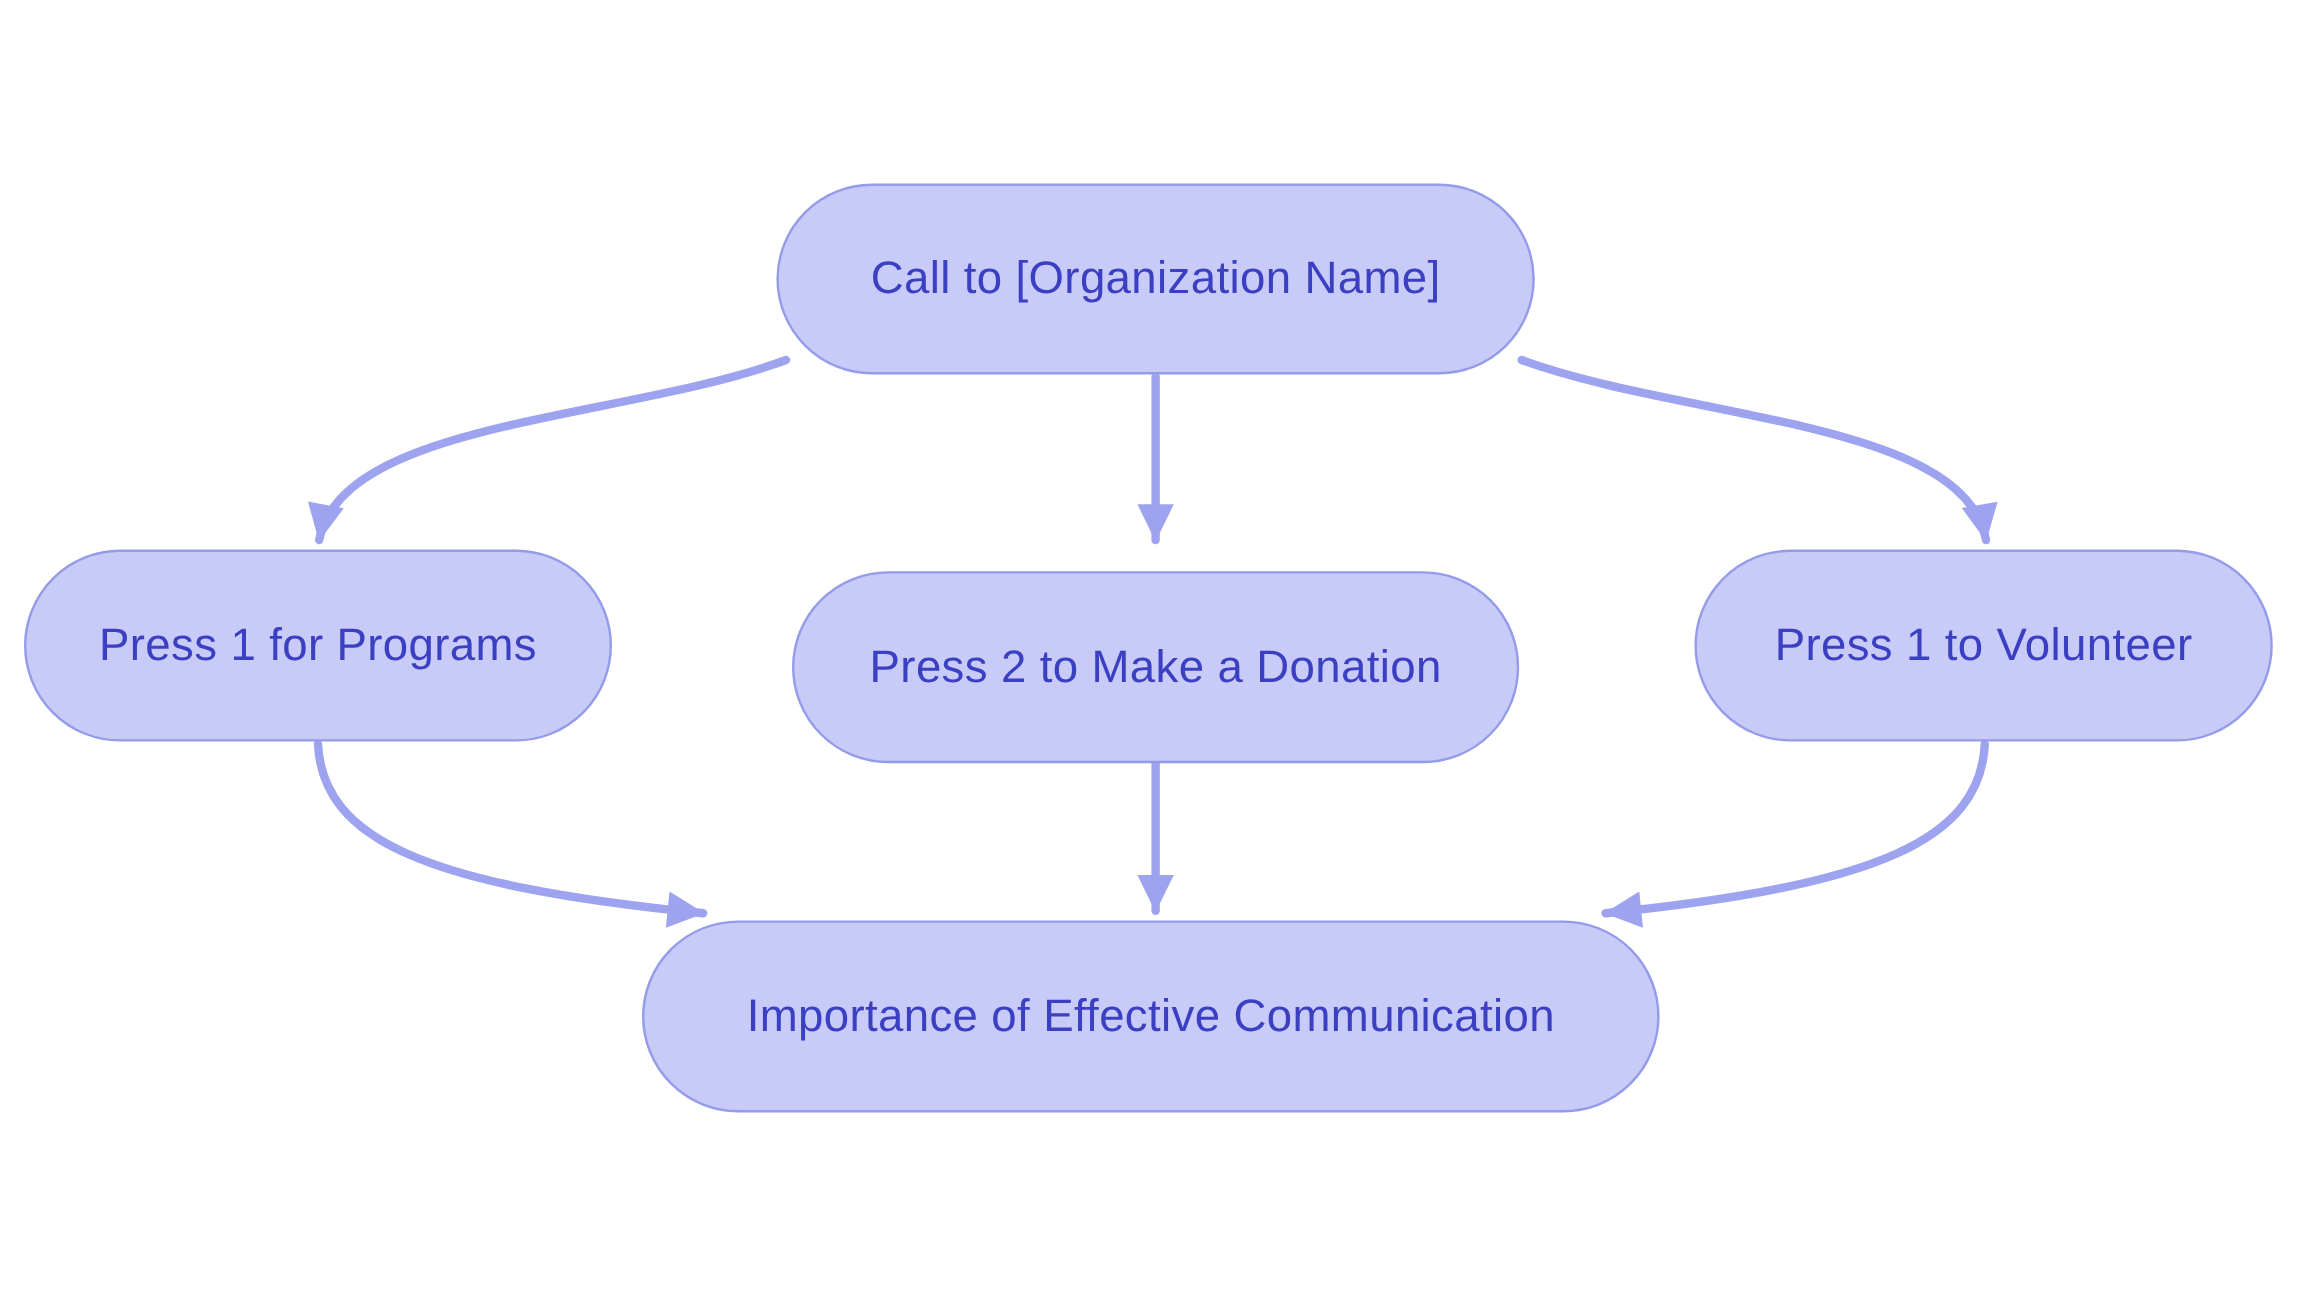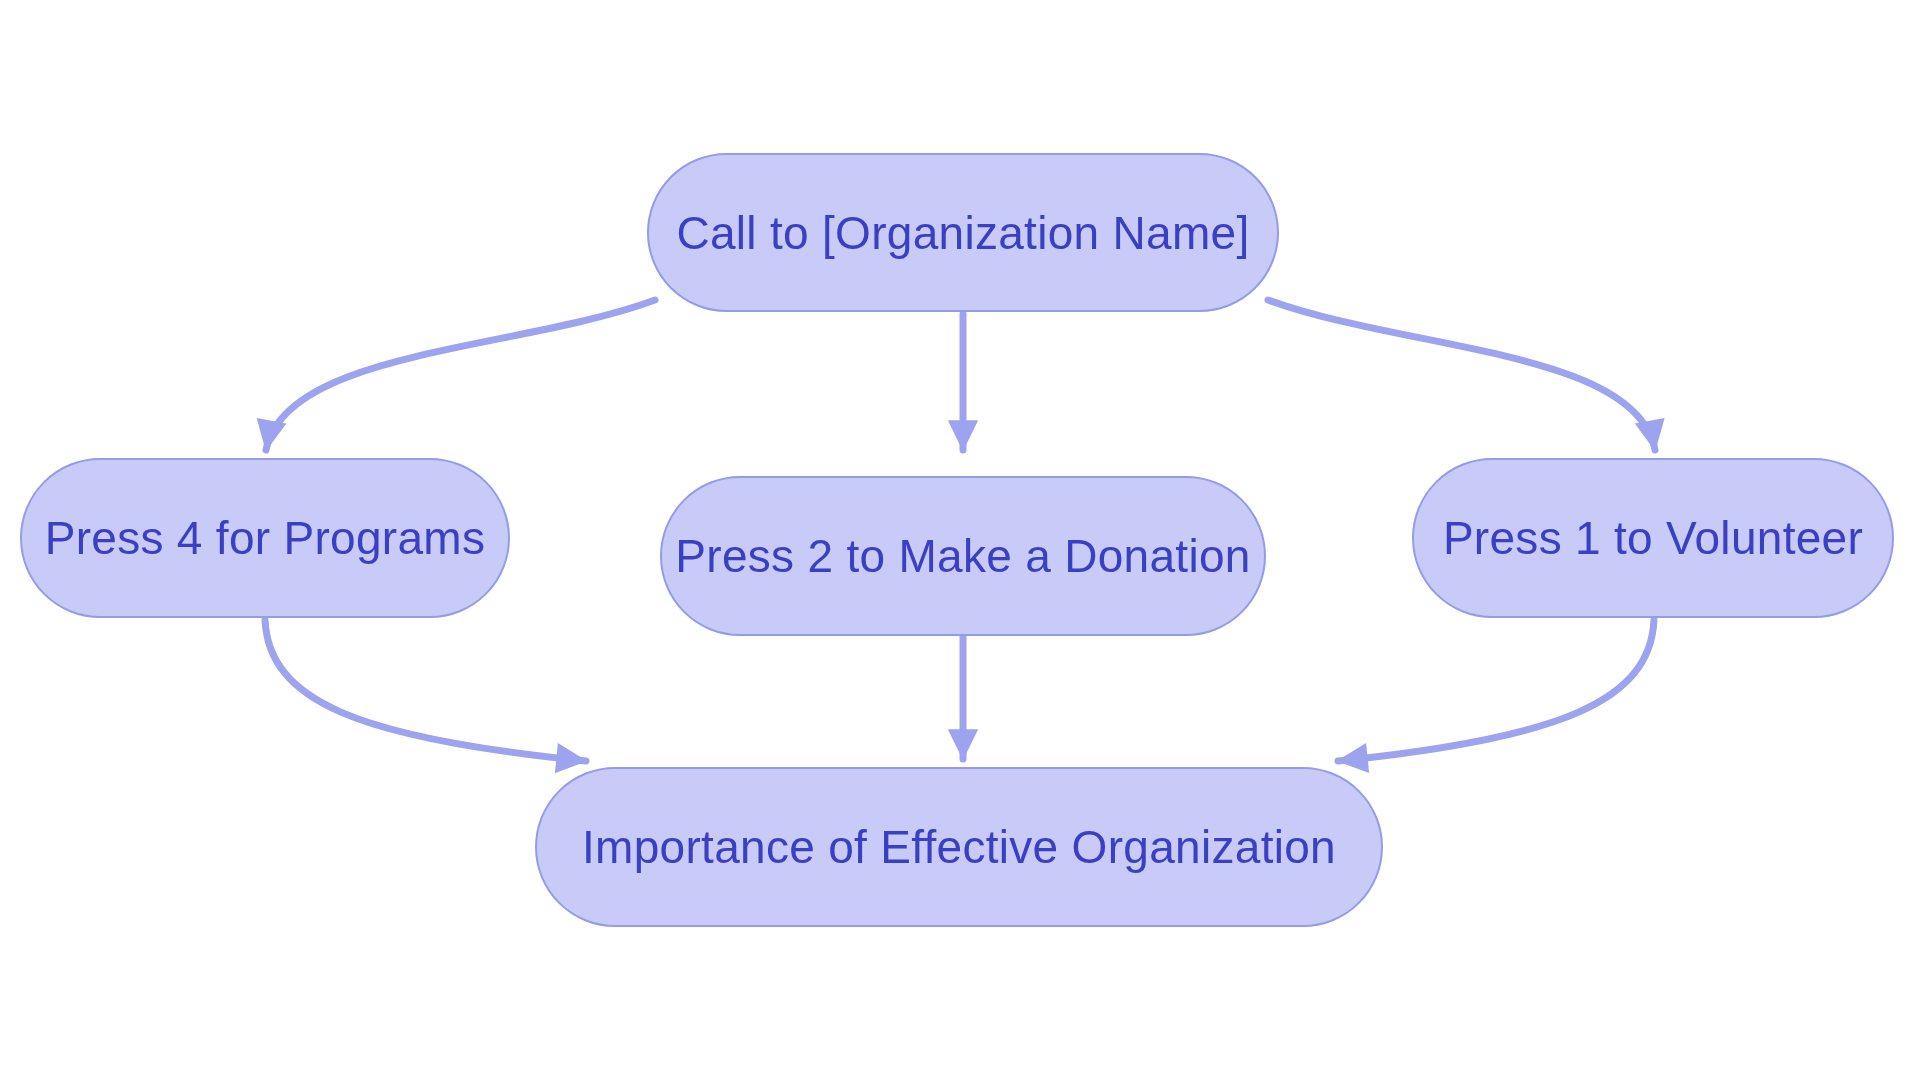--- a/index.html
+++ b/index.html
@@ -39,21 +39,21 @@
     position: absolute;
     background: var(--node-fill);
     border: 2.5px solid var(--node-border);
     border-radius: 80px;
     display: flex;
     align-items: center;
     justify-content: center;
   }
   .node-label {
     color: var(--node-text);
-    font-size: 46px;
+    font-size: 38px;
     letter-spacing: 0.3px;
     white-space: nowrap;
     text-align: center;
   }
 </style>
 </head>
 <body>
 
 <div class="canvas">
 
@@ -75,28 +75,28 @@
     <path class="edge" marker-end="url(#arrowhead)" d="M 963 620 L 963 759"></path>
 
     <path class="edge" marker-end="url(#arrowhead)" d="M 1654 620 C 1650 700, 1564 738, 1338 761"></path>
   </svg>
 
   <div class="node" style="left:647px; top:153px; width:632px; height:159px;">
     <span class="node-label">Call to [Organization Name]</span>
   </div>
 
   <div class="node" style="left:20px; top:458px; width:490px; height:160px;">
-    <span class="node-label">Press 4 for Programs</span>
+    <span class="node-label">Press 1 for Programs</span>
   </div>
 
   <div class="node" style="left:660px; top:476px; width:606px; height:160px;">
     <span class="node-label">Press 2 to Make a Donation</span>
   </div>
 
   <div class="node" style="left:1412px; top:458px; width:482px; height:160px;">
     <span class="node-label">Press 1 to Volunteer</span>
   </div>
 
   <div class="node" style="left:535px; top:767px; width:848px; height:160px;">
-    <span class="node-label">Importance of Effective Organization</span>
+    <span class="node-label">Importance of Effective Communication</span>
   </div>
 
 </div>
 
 </body></html>

